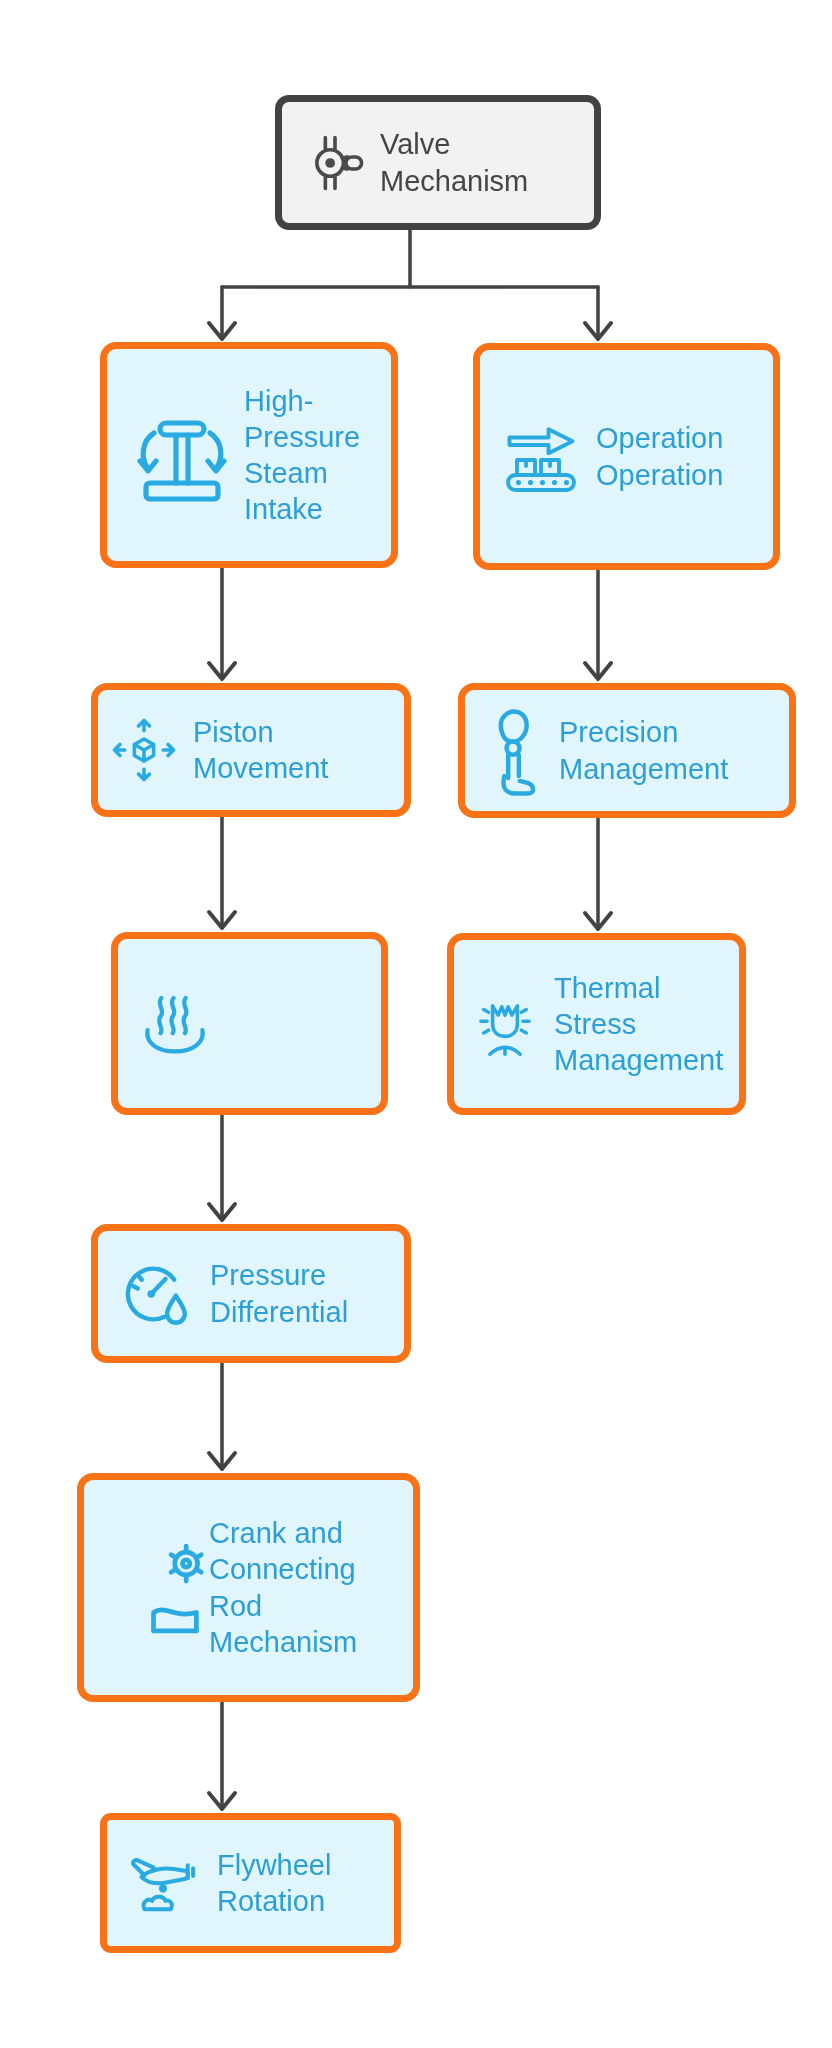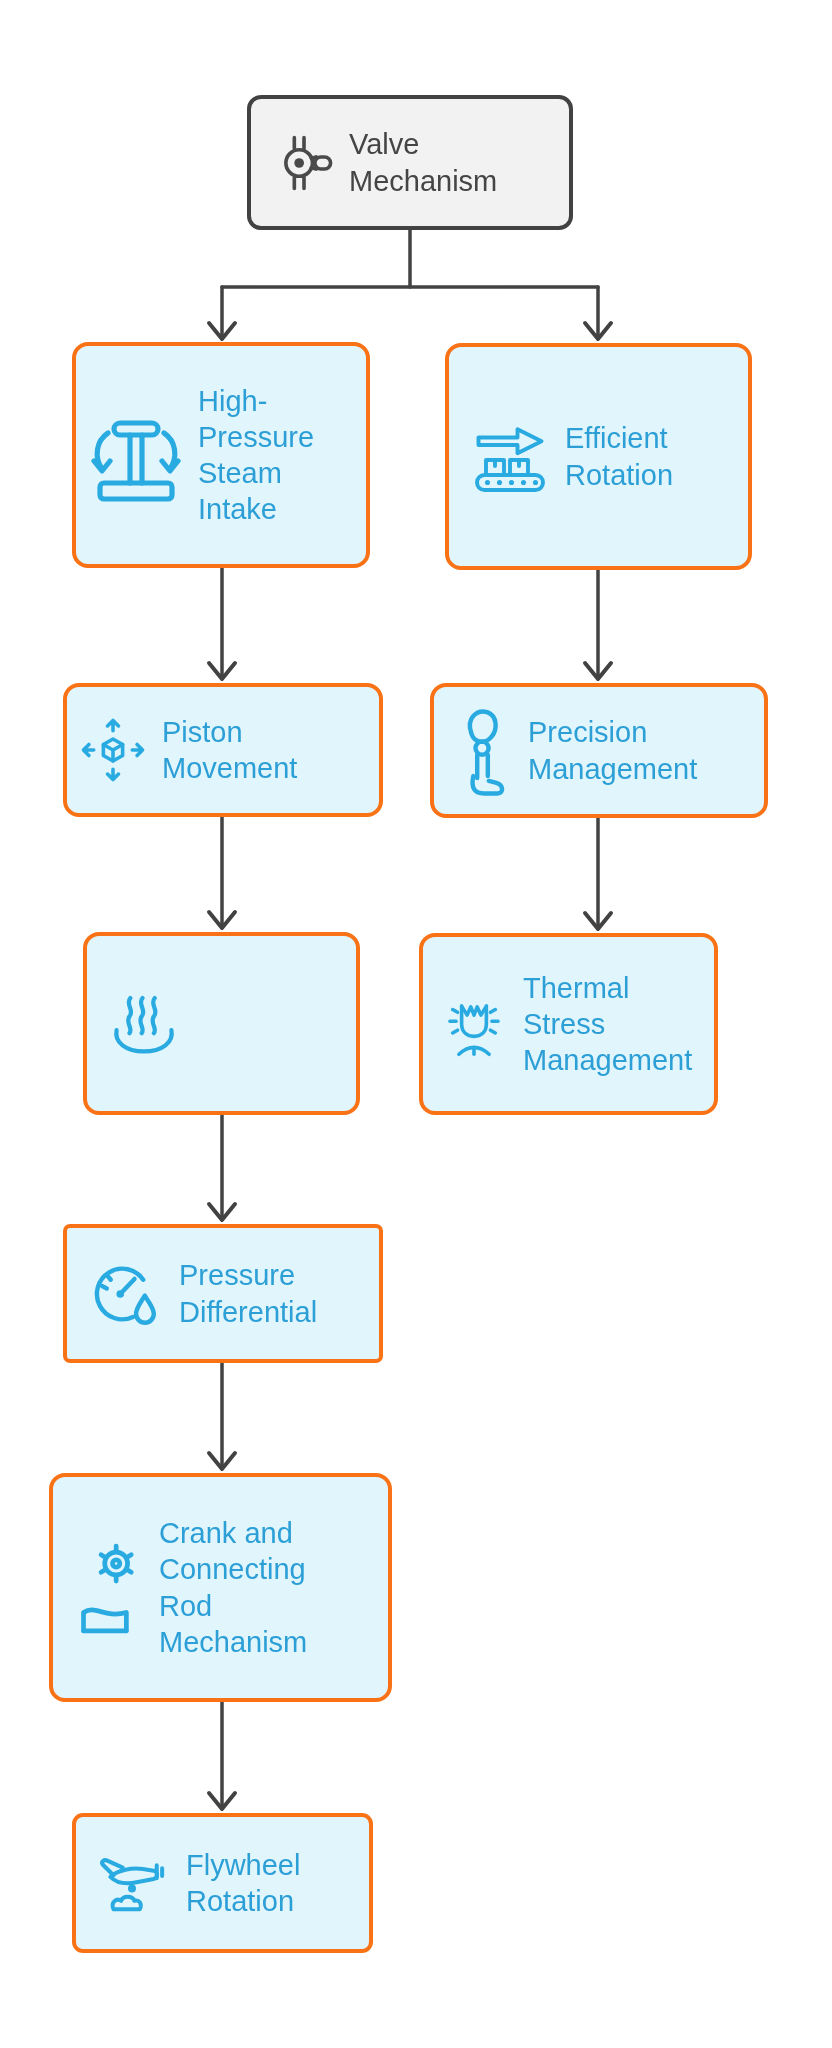--- a/index.html
+++ b/index.html
@@ -21,26 +21,27 @@
     stroke: #424242;
     fill: none;
     stroke-linecap: round;
     stroke-linejoin: round;
   }
   .edges-layer .shaft { stroke-width: 3.5; }
   .edges-layer .head  { stroke-width: 4; }
   .node {
     position: absolute;
     box-sizing: border-box;
-    border: 4px solid #f97316;
+    border: 7px solid #f97316;
     background: #e1f5fd;
     border-radius: 16px;
     display: flex;
     align-items: center;
     color: #2b9fd6;
+    margin-left: 28px;
   }
   .node .icon {
     flex: 0 0 auto;
     display: flex;
     align-items: center;
     justify-content: center;
     color: #29abe2;
   }
   .node .icon svg { display: block; }
   .node .label {
@@ -114,21 +115,21 @@
         <path d="M16 36 V45 M24 36 V45"></path>
         <circle cx="20" cy="24" r="11"></circle>
         <circle class="fill" cx="20" cy="24" r="4"></circle>
         <path d="M30 20 L34 19 M30 28 L34 29"></path>
         <rect x="33" y="19" width="13" height="10" rx="5"></rect>
       </svg>
     </span>
     <div class="label" style="max-width:180px;">Valve Mechanism</div>
   </div>
 
-  <div class="node" style="left:72px; top:342px; width:298px; height:226px; padding-left:12px; gap:14px;">
+  <div class="node" style="left:72px; top:342px; width:298px; height:226px; padding-left:27px; gap:14px;">
     <span class="icon">
       <svg class="icon-svg" width="96" height="96" viewBox="0 0 48 48" stroke-width="2.6">
         <rect x="6" y="38" width="36" height="8" rx="2"></rect>
         <path d="M21 14 V38 M27 14 V38"></path>
         <rect x="13" y="8" width="22" height="6" rx="3"></rect>
         <path d="M10 13 C4 17 3 25 7 31"></path>
         <path d="M3 27 L7 32 L11 27"></path>
         <path d="M38 13 C44 17 45 25 41 31"></path>
         <path d="M37 27 L41 32 L45 27"></path>
       </svg>
@@ -154,35 +155,35 @@
     <span class="icon">
       <svg class="icon-svg" width="74" height="64" viewBox="0 0 48 42" stroke-width="2.8">
         <path d="M15 4 C11.5 8 18 12 14.5 16 C11.5 20 17 24 14.5 27"></path>
         <path d="M23 4 C19.5 8 26 12 22.5 16 C19.5 20 25 24 22.5 27"></path>
         <path d="M31 4 C27.5 8 34 12 30.5 16 C27.5 20 33 24 30.5 27"></path>
         <path d="M6 25 C4.5 33 12 39 24 39 C36 39 43.5 33 42 25"></path>
       </svg>
     </span>
   </div>
 
-  <div class="node" style="left:63px; top:1224px; width:320px; height:139px; padding-left:20px; gap:16px;border-radius:7px;">
+  <div class="node" style="left:63px; top:1224px; width:320px; height:139px; padding-left:20px; gap:16px;">
     <span class="icon">
       <svg class="icon-svg" width="76" height="70" viewBox="0 0 48 44" stroke-width="2.8">
         <path d="M29 36.5 A16 16 0 1 1 35.5 13"></path>
         <path d="M21 22 L30 12.5"></path>
         <circle class="fill" cx="21" cy="22" r="2.4"></circle>
         <path d="M9.5 17 L12.5 18.5"></path>
         <path d="M13 10.5 L15 13"></path>
         <path d="M36.5 23 C33.5 28 31 31 31 34.5 A 5.6 5.6 0 0 0 42.2 34.5 C42.2 31 39.5 28 36.5 23 Z"></path>
       </svg>
     </span>
     <div class="label" style="max-width:160px;">Pressure Differential</div>
   </div>
 
-  <div class="node" style="left:49px; top:1473px; width:343px; height:229px; padding-left:24px; gap:20px;">
+  <div class="node" style="left:49px; top:1473px; width:343px; height:229px; padding-left:24px; gap:0;justify-content:center;">
     <span class="icon">
       <svg class="icon-svg" width="62" height="102" viewBox="0 0 30 50" stroke-width="2.3">
         <circle cx="19" cy="13" r="5.6"></circle>
         <circle cx="19" cy="13" r="1.8"></circle>
         <path d="M19 4.4 V6.8 M19 19.2 V21.6 M11.6 8.7 L13.6 9.9 M24.4 16.1 L26.4 17.3 M11.6 17.3 L13.6 16.1 M24.4 9.9 L26.4 8.7"></path>
         <path d="M3 46 H24"></path>
         <path d="M3 46 V37 C9 33 13 40 24 37 V46"></path>
       </svg>
     </span>
     <div class="label" style="max-width:165px;">Crank and Connecting Rod Mechanism</div>
@@ -210,21 +211,21 @@
         <rect x="26" y="26" width="12" height="10"></rect>
         <path d="M32 26 V30"></path>
         <rect x="4" y="36" width="44" height="10" rx="5"></rect>
         <circle class="fill" cx="11" cy="41" r="1.7"></circle>
         <circle class="fill" cx="19" cy="41" r="1.7"></circle>
         <circle class="fill" cx="27" cy="41" r="1.7"></circle>
         <circle class="fill" cx="35" cy="41" r="1.7"></circle>
         <circle class="fill" cx="43" cy="41" r="1.7"></circle>
       </svg>
     </span>
-    <div class="label" style="max-width:145px;">Efficient Rotation</div>
+    <div class="label" style="max-width:145px;">Operation Operation</div>
   </div>
 
   <div class="node" style="left:430px; top:683px; width:338px; height:135px; padding-left:22px; gap:18px;">
     <span class="icon">
       <svg class="icon-svg" width="54" height="94" viewBox="0 0 28 48" stroke-width="2.3">
         <path d="M8 15 C5 7 11 2 16.5 4 C21.5 6 21.5 13 18.5 16.5 C15.5 20.5 9.5 20 8 15 Z"></path>
         <circle cx="13.5" cy="22.5" r="3.4"></circle>
         <path d="M11 26 V38 M16.5 26 V37"></path>
         <path d="M9 37 C7.5 43.5 10 46 14.5 46 H21.5 C25 46 24.5 41.5 21 40.5 L17 39.5"></path>
       </svg>

